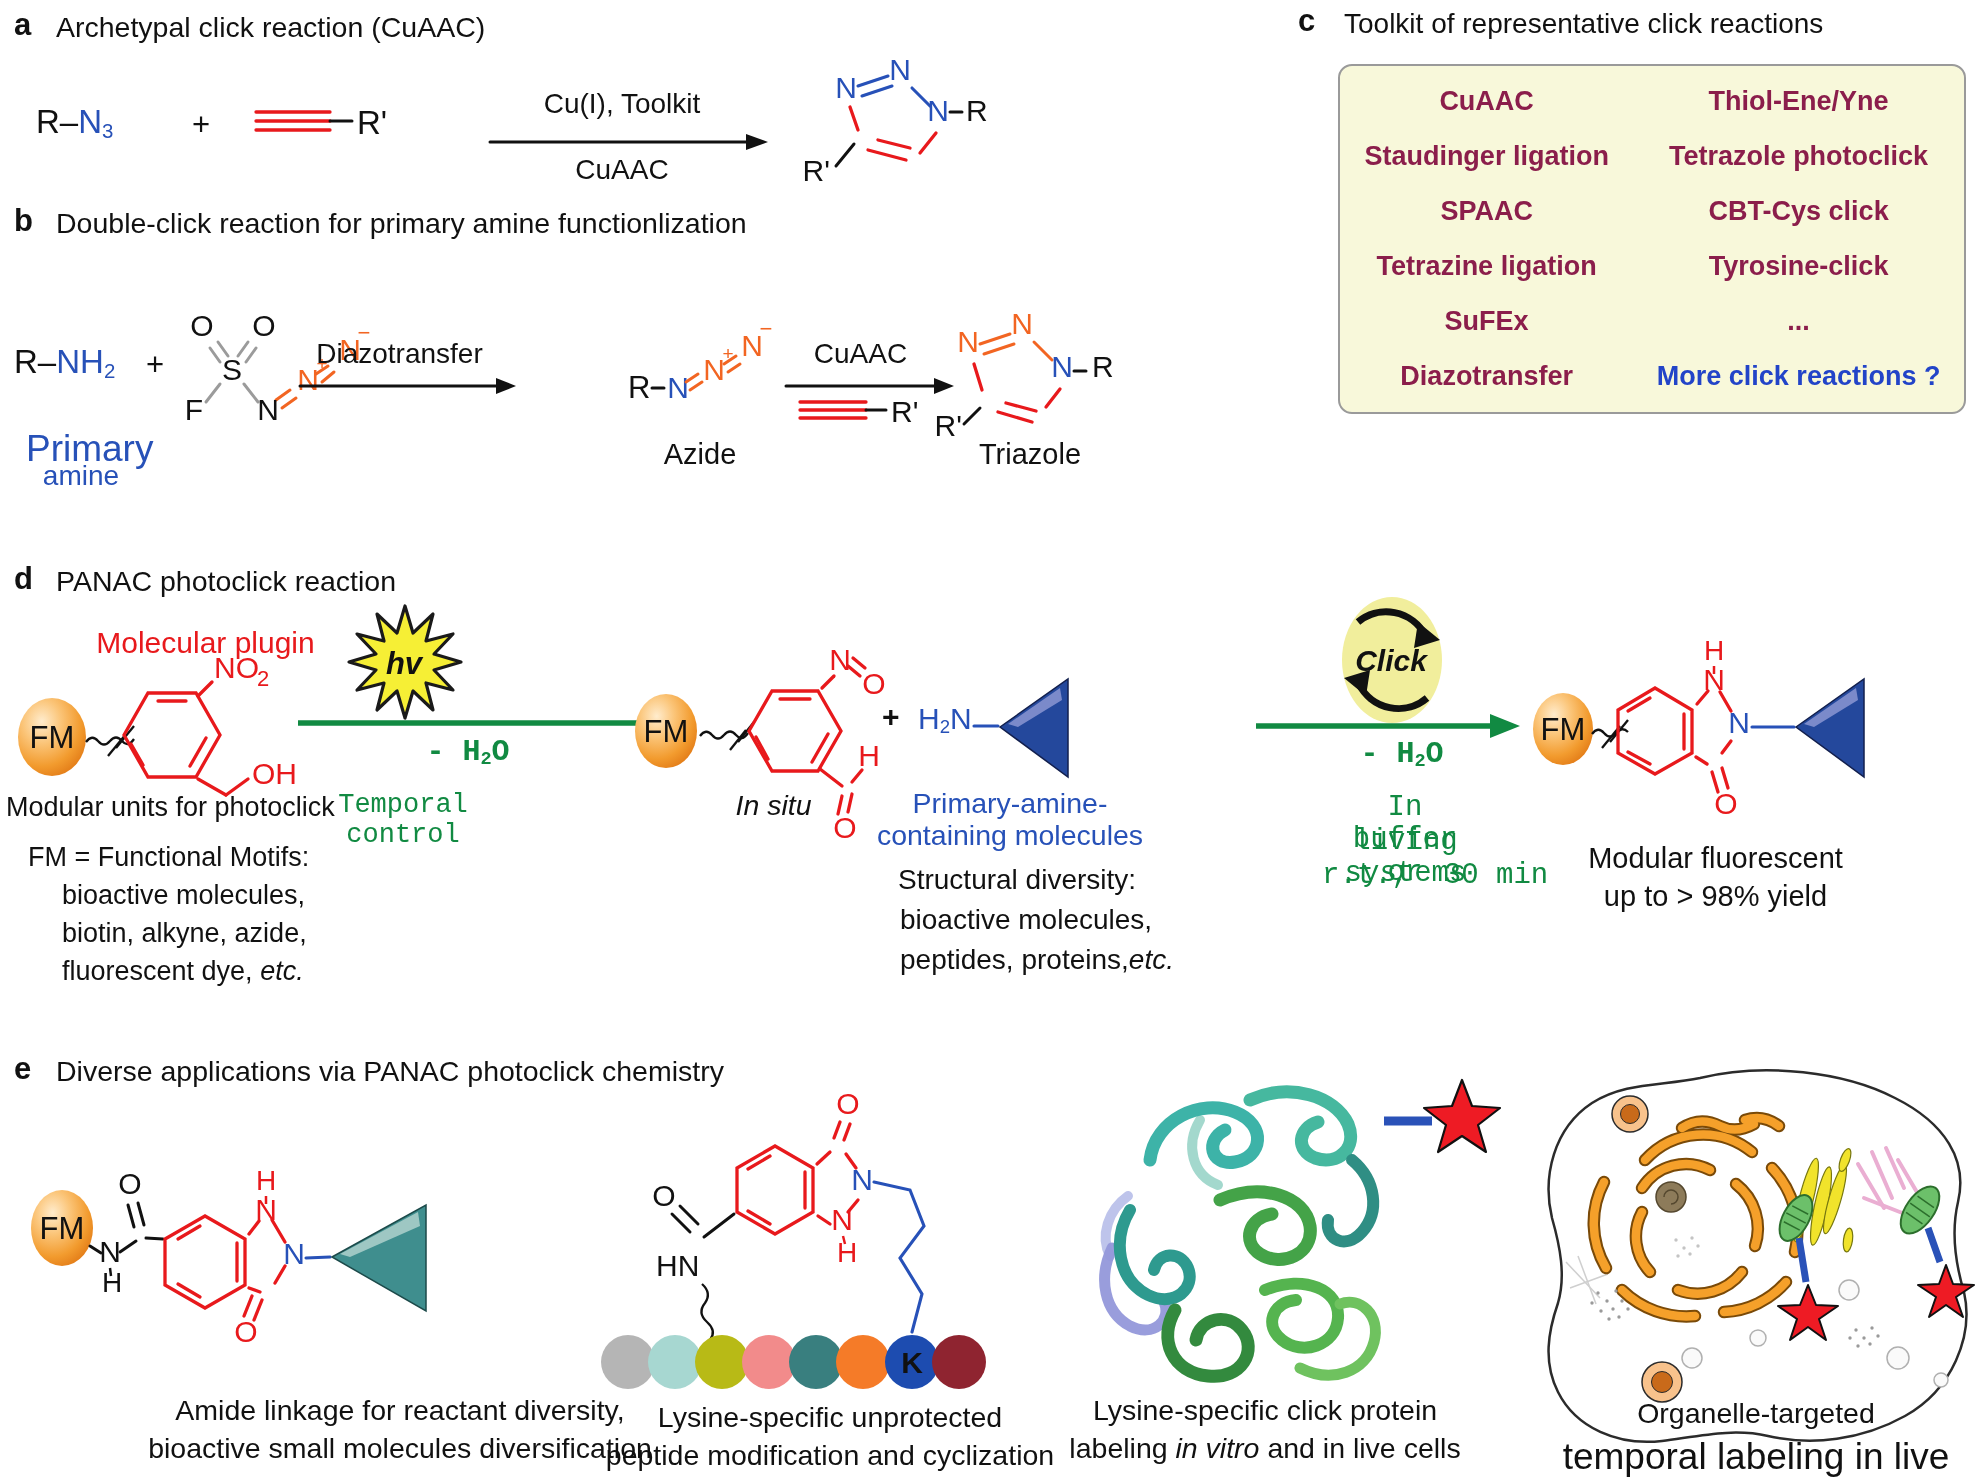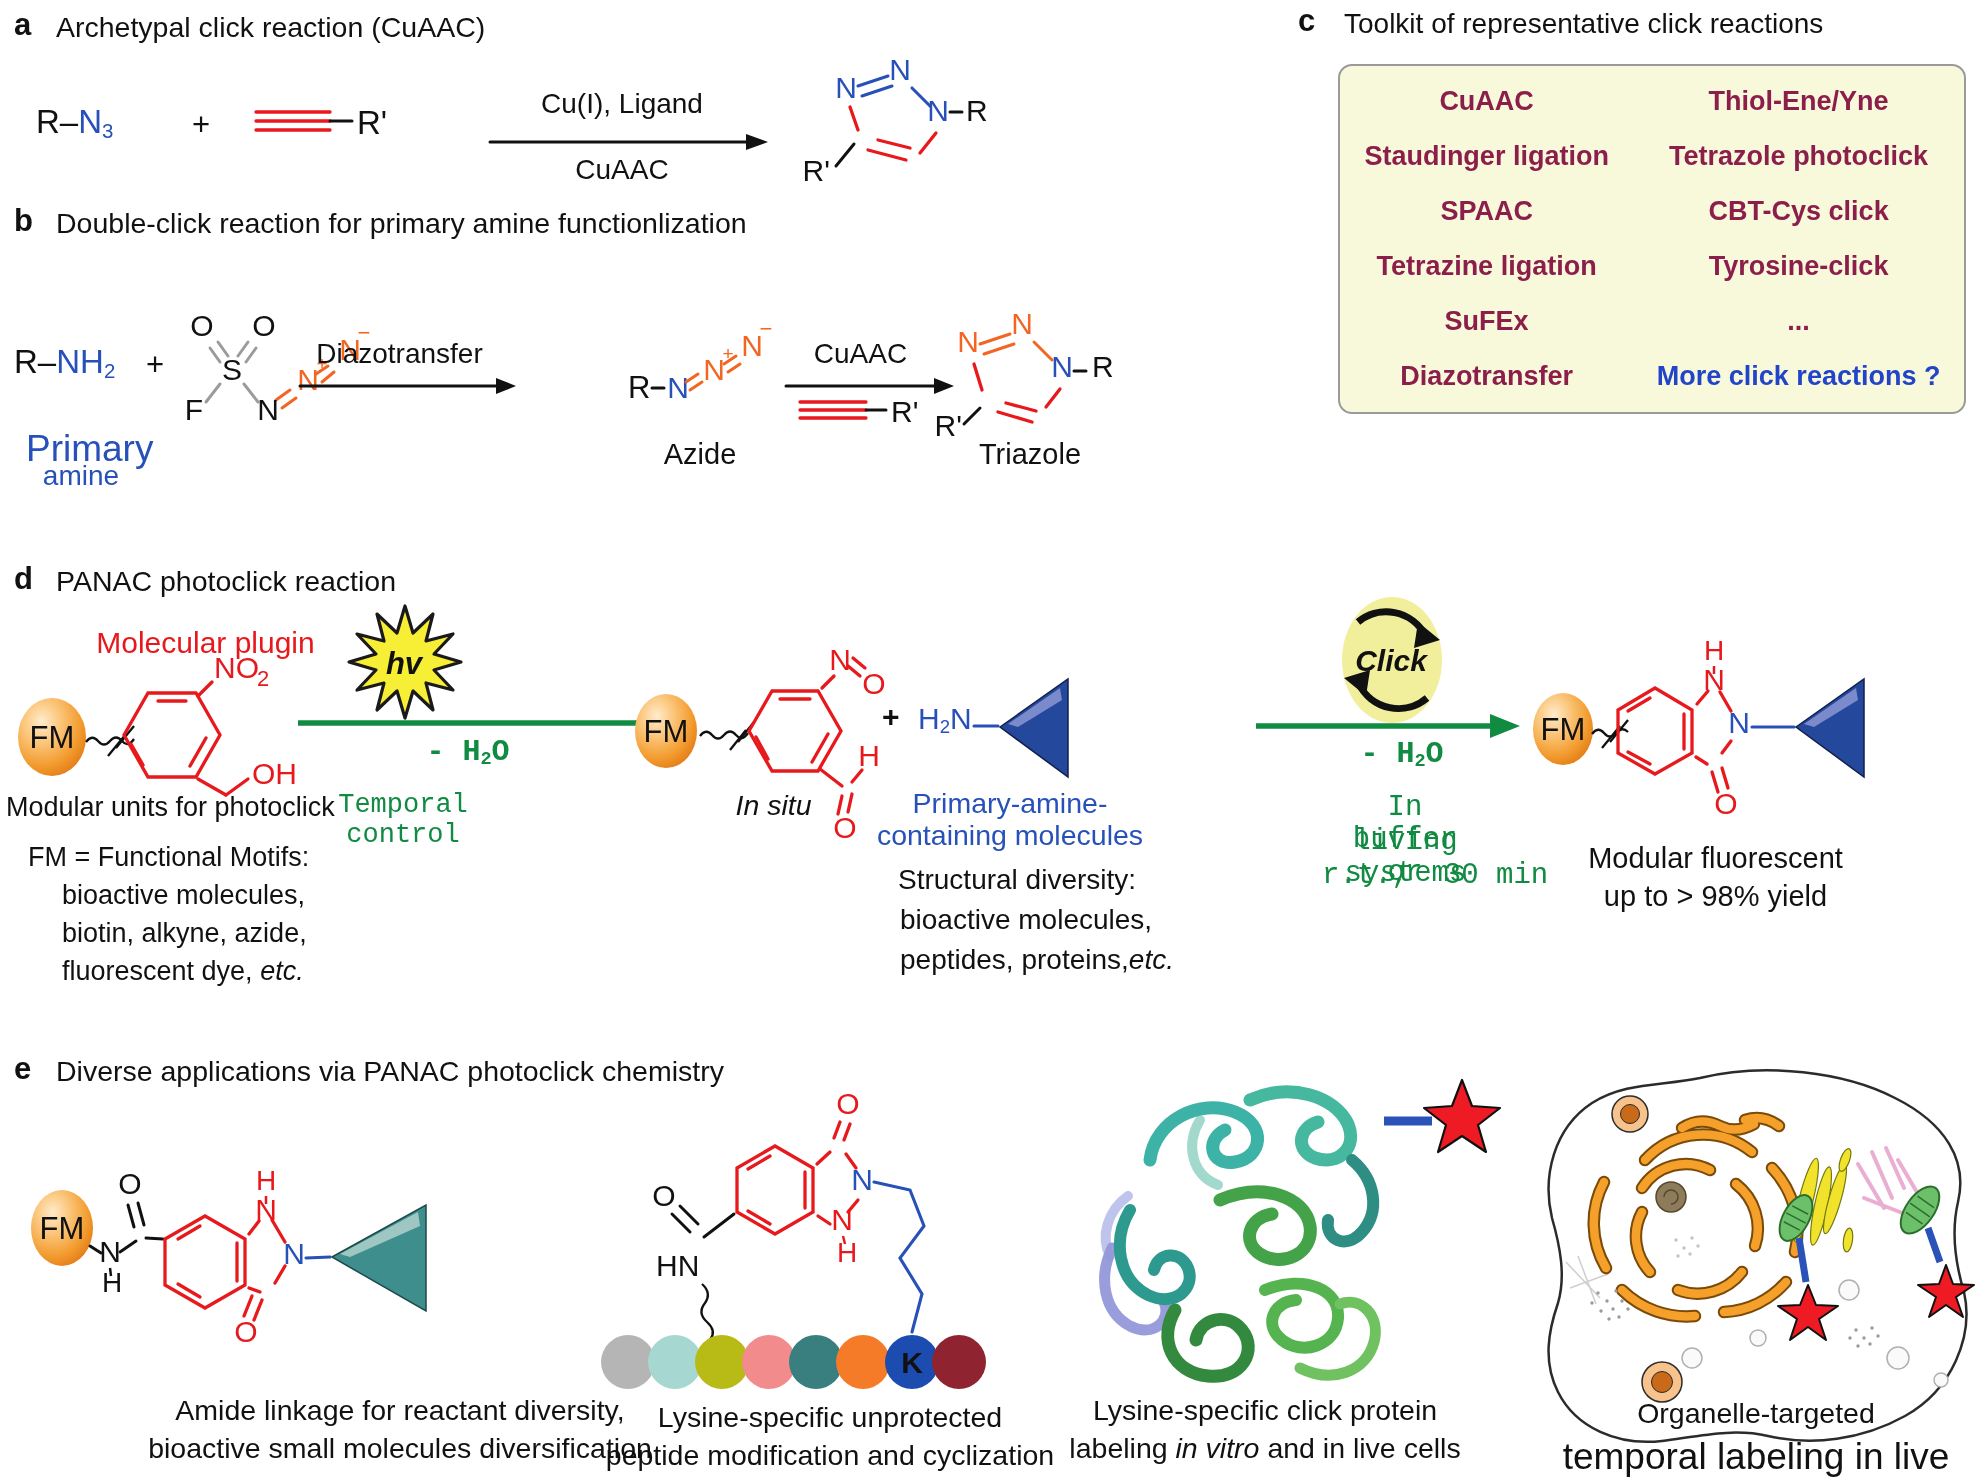--- a/index.html
+++ b/index.html
@@ -445,21 +445,21 @@
           <circle cx="1690" cy="1254" r="1.7"></circle>
           <circle cx="1698" cy="1246" r="1.7"></circle>
     </g>
   </g>
 </svg>
 
 <div class="t b" style="left:14px;top:8px;font-size:31px;">a</div>
 <div class="t" style="left:56px;top:12px;font-size:28.5px;">Archetypal click reaction (CuAAC)</div>
 <div class="t" style="left:36px;top:104px;font-size:33px;"><span>R</span><span>–</span><span class="blue">N</span><span class="blue sub">3</span></div>
 <div class="t" style="left:192px;top:108px;font-size:31px;">+</div>
-<div class="t c" style="left:492px;top:88px;width:260px;font-size:28px;">Cu(I), Ligand</div>
+<div class="t c" style="left:492px;top:88px;width:260px;font-size:28px;">Cu(I), Toolkit</div>
 <div class="t c" style="left:492px;top:154px;width:260px;font-size:28px;">CuAAC</div>
 
 <div class="t b" style="left:14px;top:204px;font-size:31px;">b</div>
 <div class="t" style="left:56px;top:208px;font-size:28.5px;">Double-click reaction for primary amine functionlization</div>
 <div class="t" style="left:14px;top:344px;font-size:33px;"><span>R</span><span>–</span><span class="blue">NH</span><span class="blue sub">2</span></div>
 <div class="t c blue" style="left:26px;top:428px;width:110px;font-size:37px;">Primary</div>
 <div class="t c blue" style="left:26px;top:460px;width:110px;font-size:28px;">amine</div>
 <div class="t" style="left:146px;top:348px;font-size:31px;">+</div>
 <div class="t c" style="left:292px;top:338px;width:215px;font-size:28px;">Diazotransfer</div>
 <div class="t c" style="left:630px;top:438px;width:140px;font-size:29px;">Azide</div>

